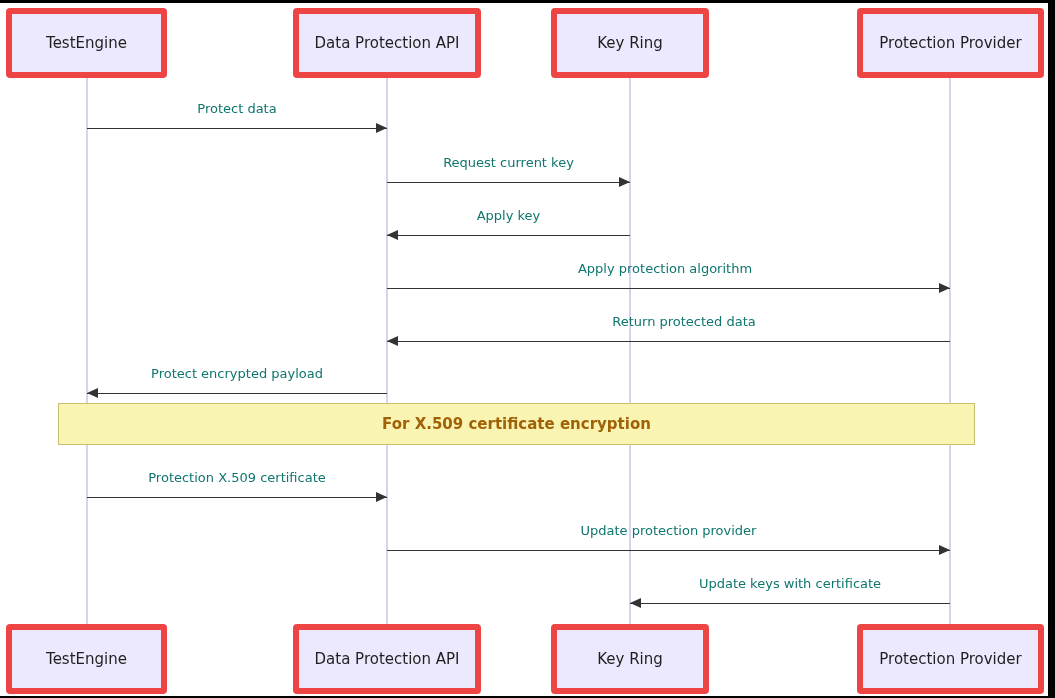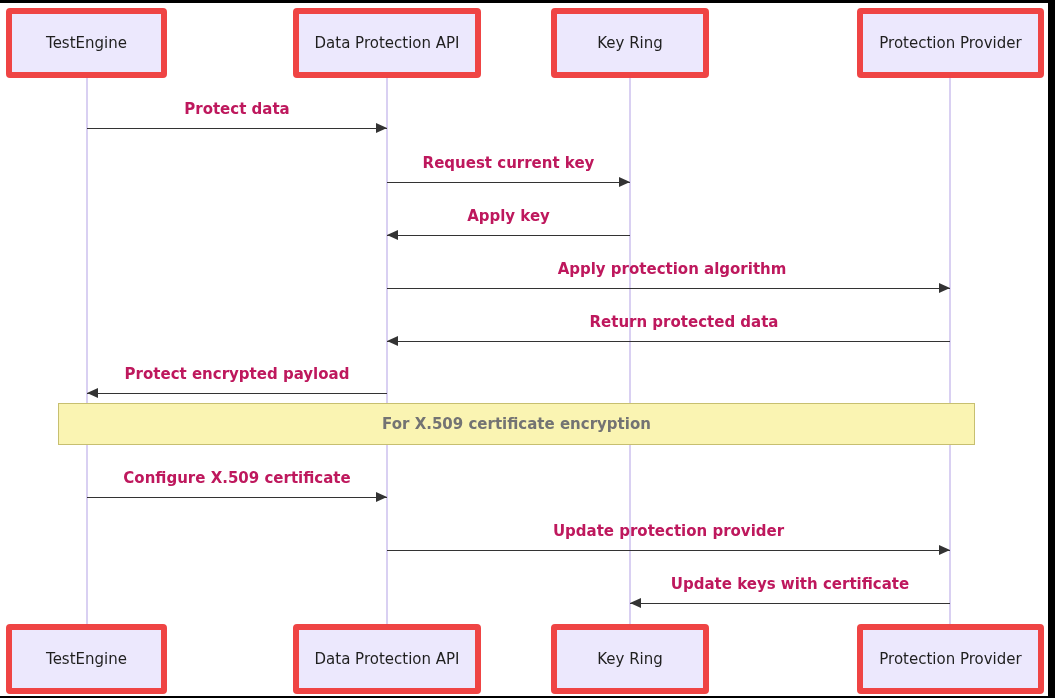--- a/index.html
+++ b/index.html
@@ -64,41 +64,40 @@
     border-bottom: 5.5px solid transparent;
     border-left: 11px solid #333333;
   }
   .msg-head.left {
     border-top: 5.5px solid transparent;
     border-bottom: 5.5px solid transparent;
     border-right: 11px solid #333333;
   }
   .msg-label {
     position: absolute;
-    font-size: 15px;
-    color: #be185d;
+    font-size: 13px;
+    color: #0f766e;
     white-space: nowrap;
     transform: translateX(-50%);
     line-height: 1;
-    font-weight: bold;
   }
 
   .note-box {
     position: absolute;
     box-sizing: border-box;
     background: #faf4b2;
     border: 1px solid #c7bf70;
     display: flex;
     align-items: center;
     justify-content: center;
   }
   .note-label {
     font-size: 15px;
     font-weight: bold;
-    color: #737373;
+    color: #a16207;
     white-space: nowrap;
     line-height: 1;
   }
 </style>
 </head>
 <body>
 
 <div id="canvas">
 
   <div class="edge-band band-top"></div>
@@ -137,36 +136,36 @@
         <div class="msg-label" style="left: 121.5px; top: -26px;">Request current key</div>
       </div>
       <div class="msg" style="left: 387px; top: 235px; width: 243px;">
         <div class="msg-line" style="width: 243px;"></div>
         <div class="msg-head left" style="left: 0px;"></div>
         <div class="msg-label" style="left: 121.5px; top: -26px;">Apply key</div>
       </div>
       <div class="msg" style="left: 387px; top: 288px; width: 563px;">
         <div class="msg-line" style="width: 563px;"></div>
         <div class="msg-head right" style="left: 552px;"></div>
-        <div class="msg-label" style="left: 285px; top: -26px;">Apply protection algorithm</div>
+        <div class="msg-label" style="left: 278px; top: -26px;">Apply protection algorithm</div>
       </div>
       <div class="msg" style="left: 387px; top: 341px; width: 563px;">
         <div class="msg-line" style="width: 563px;"></div>
         <div class="msg-head left" style="left: 0px;"></div>
         <div class="msg-label" style="left: 297px; top: -26px;">Return protected data</div>
       </div>
       <div class="msg" style="left: 87px; top: 393px; width: 300px;">
         <div class="msg-line" style="width: 300px;"></div>
         <div class="msg-head left" style="left: 0px;"></div>
         <div class="msg-label" style="left: 150px; top: -26px;">Protect encrypted payload</div>
       </div>
       <div class="msg" style="left: 87px; top: 497px; width: 300px;">
         <div class="msg-line" style="width: 300px;"></div>
         <div class="msg-head right" style="left: 289px;"></div>
-        <div class="msg-label" style="left: 150px; top: -26px;">Configure X.509 certificate</div>
+        <div class="msg-label" style="left: 150px; top: -26px;">Protection X.509 certificate</div>
       </div>
       <div class="msg" style="left: 387px; top: 550px; width: 563px;">
         <div class="msg-line" style="width: 563px;"></div>
         <div class="msg-head right" style="left: 552px;"></div>
         <div class="msg-label" style="left: 281.5px; top: -26px;">Update protection provider</div>
       </div>
       <div class="msg" style="left: 630px; top: 603px; width: 320px;">
         <div class="msg-line" style="width: 320px;"></div>
         <div class="msg-head left" style="left: 0px;"></div>
         <div class="msg-label" style="left: 160px; top: -26px;">Update keys with certificate</div>

